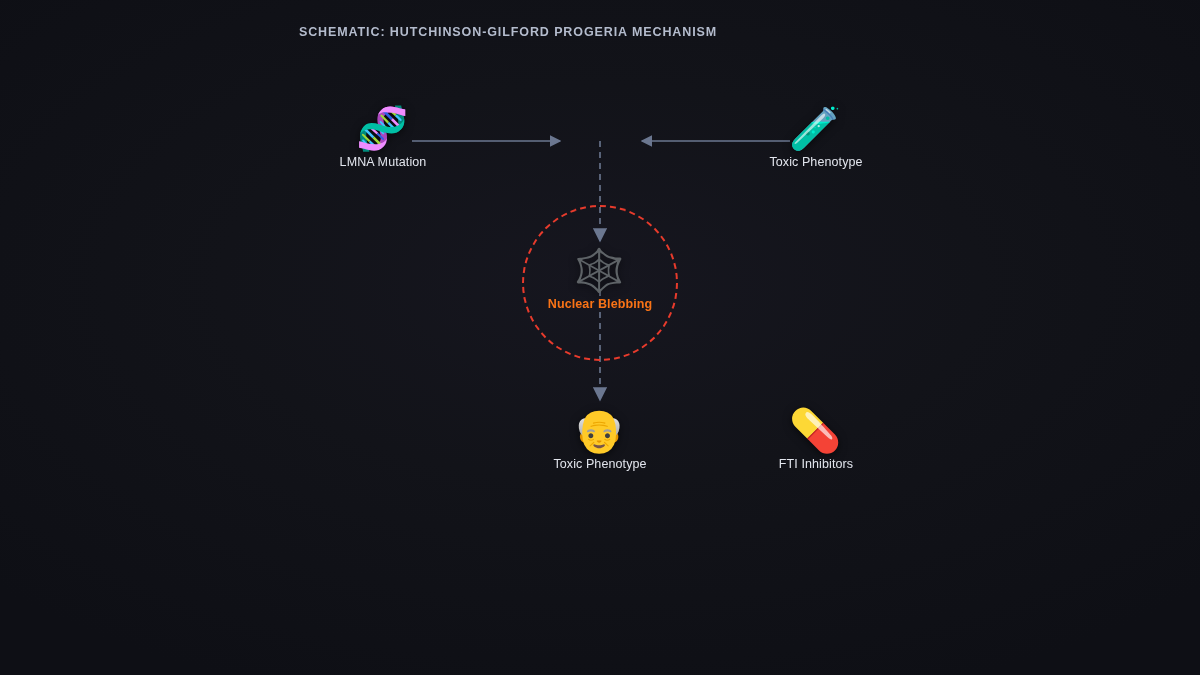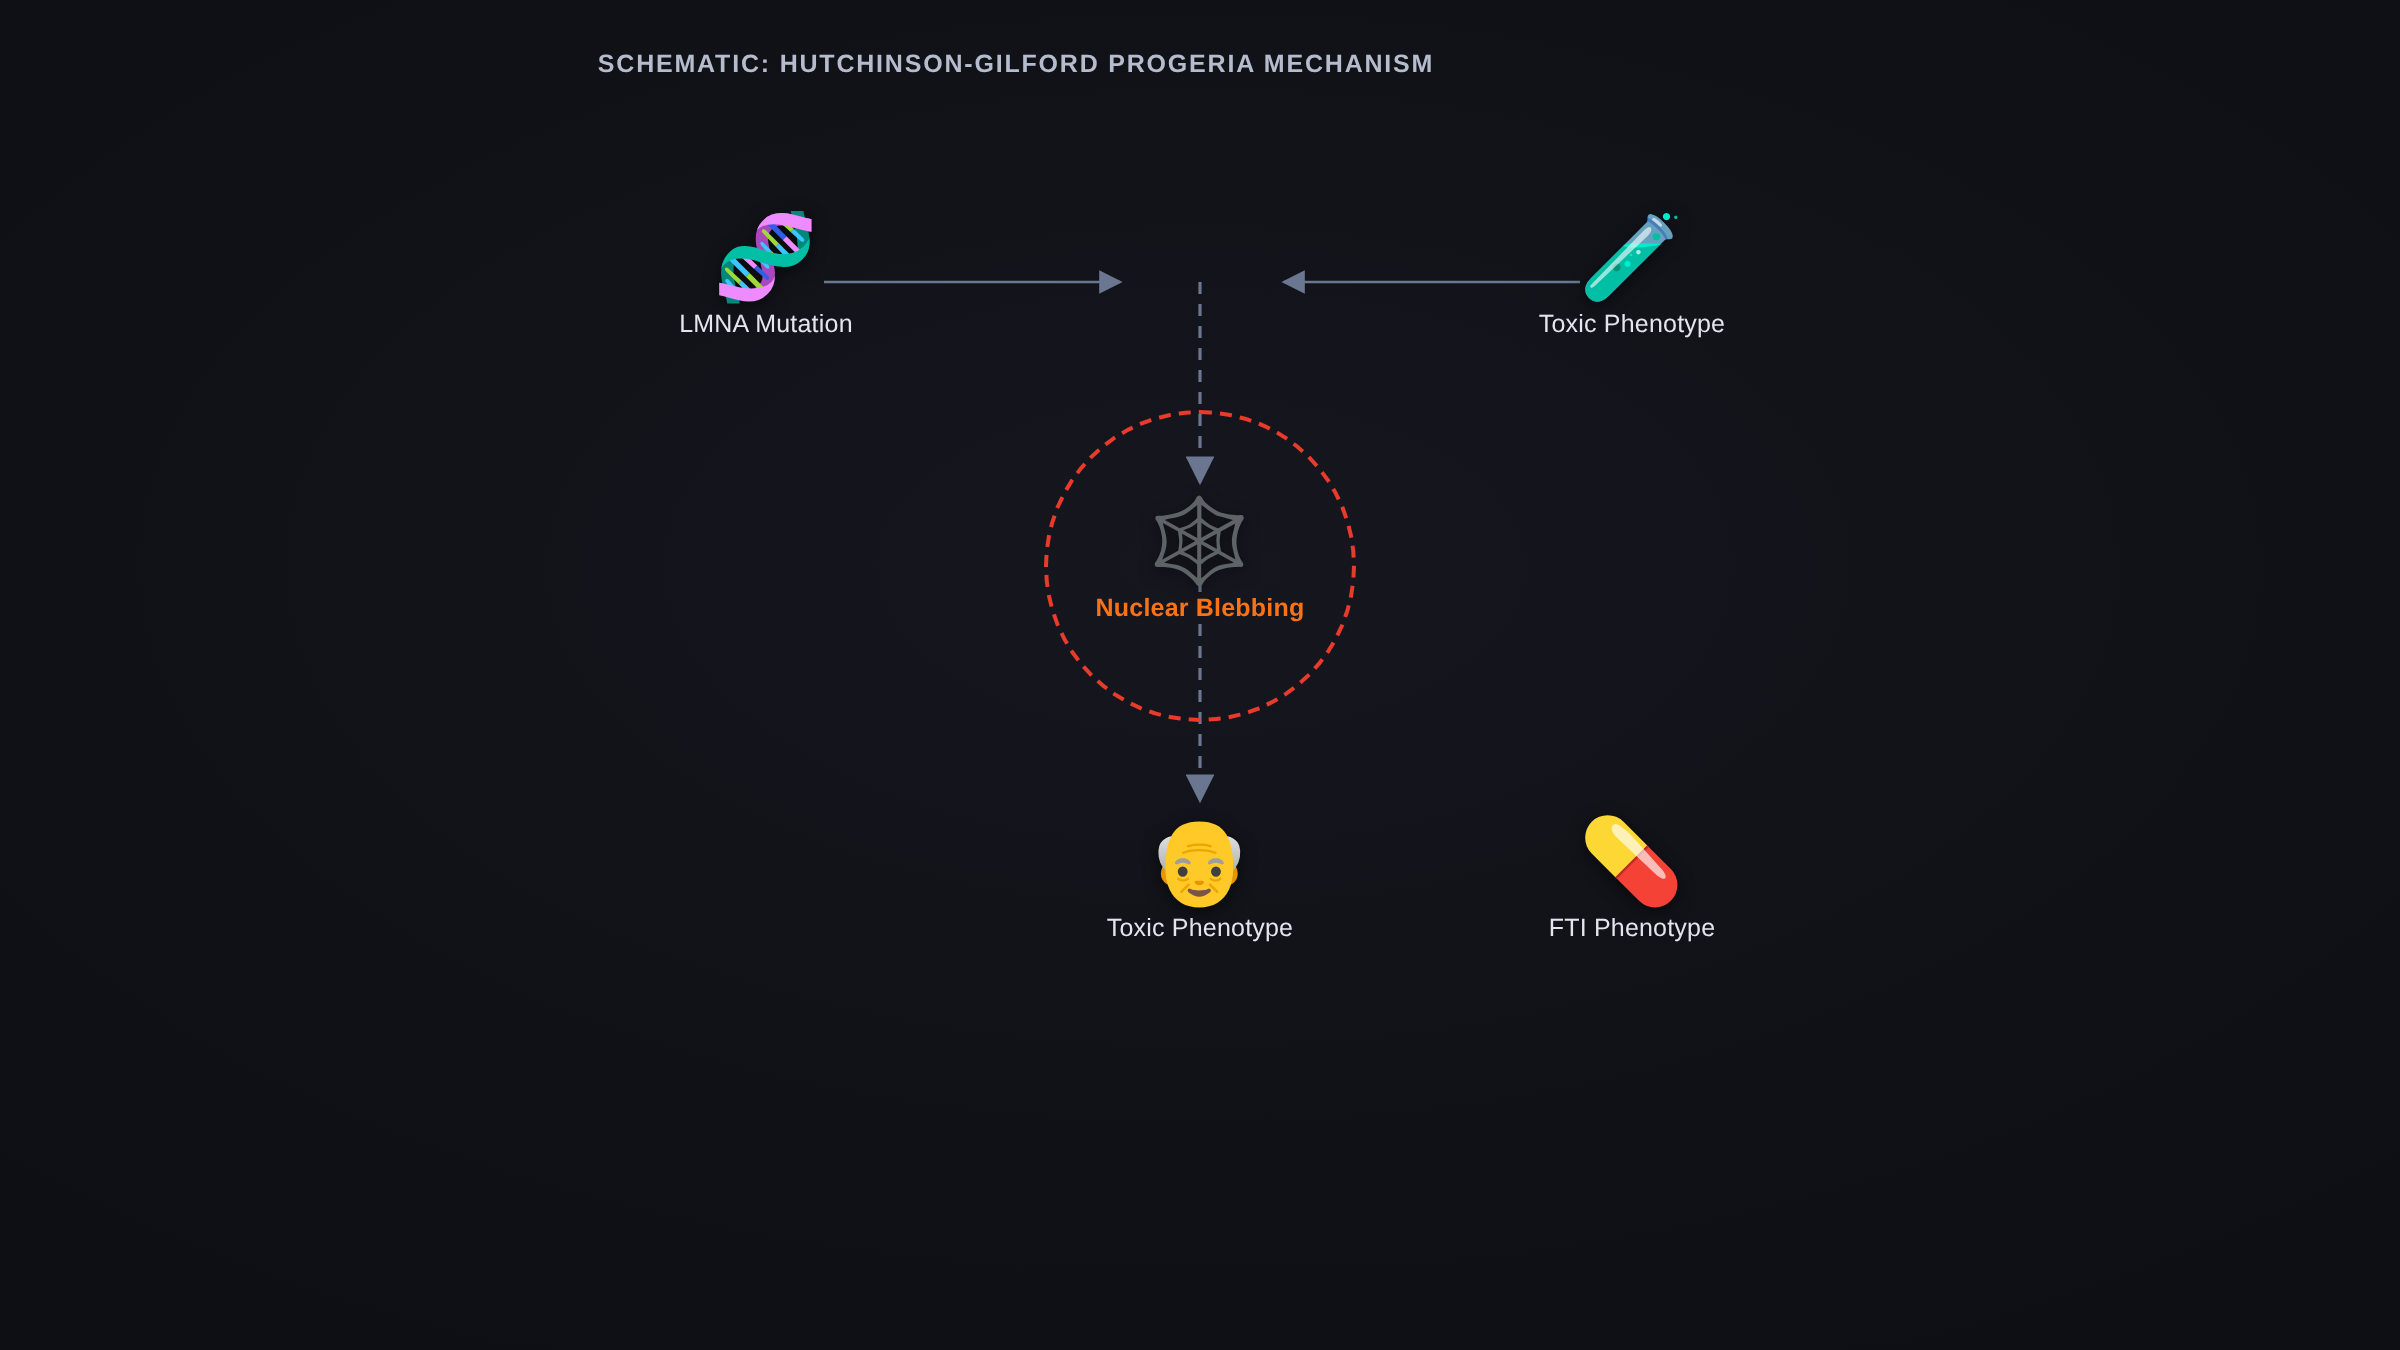--- a/index.html
+++ b/index.html
@@ -116,21 +116,21 @@
     <div class="label">Nuclear Blebbing</div>
   </div>
 
   <div class="node" style="left:600px; top:405px;">
     <span class="glyph">👴</span>
     <div class="label">Toxic Phenotype</div>
   </div>
 
   <div class="node" style="left:816px; top:405px;">
     <span class="glyph">💊</span>
-    <div class="label">FTI Phenotype</div>
+    <div class="label">FTI Inhibitors</div>
   </div>
 
 </div>
 
 <div class="footer">
   
 
   
   
 </div>

